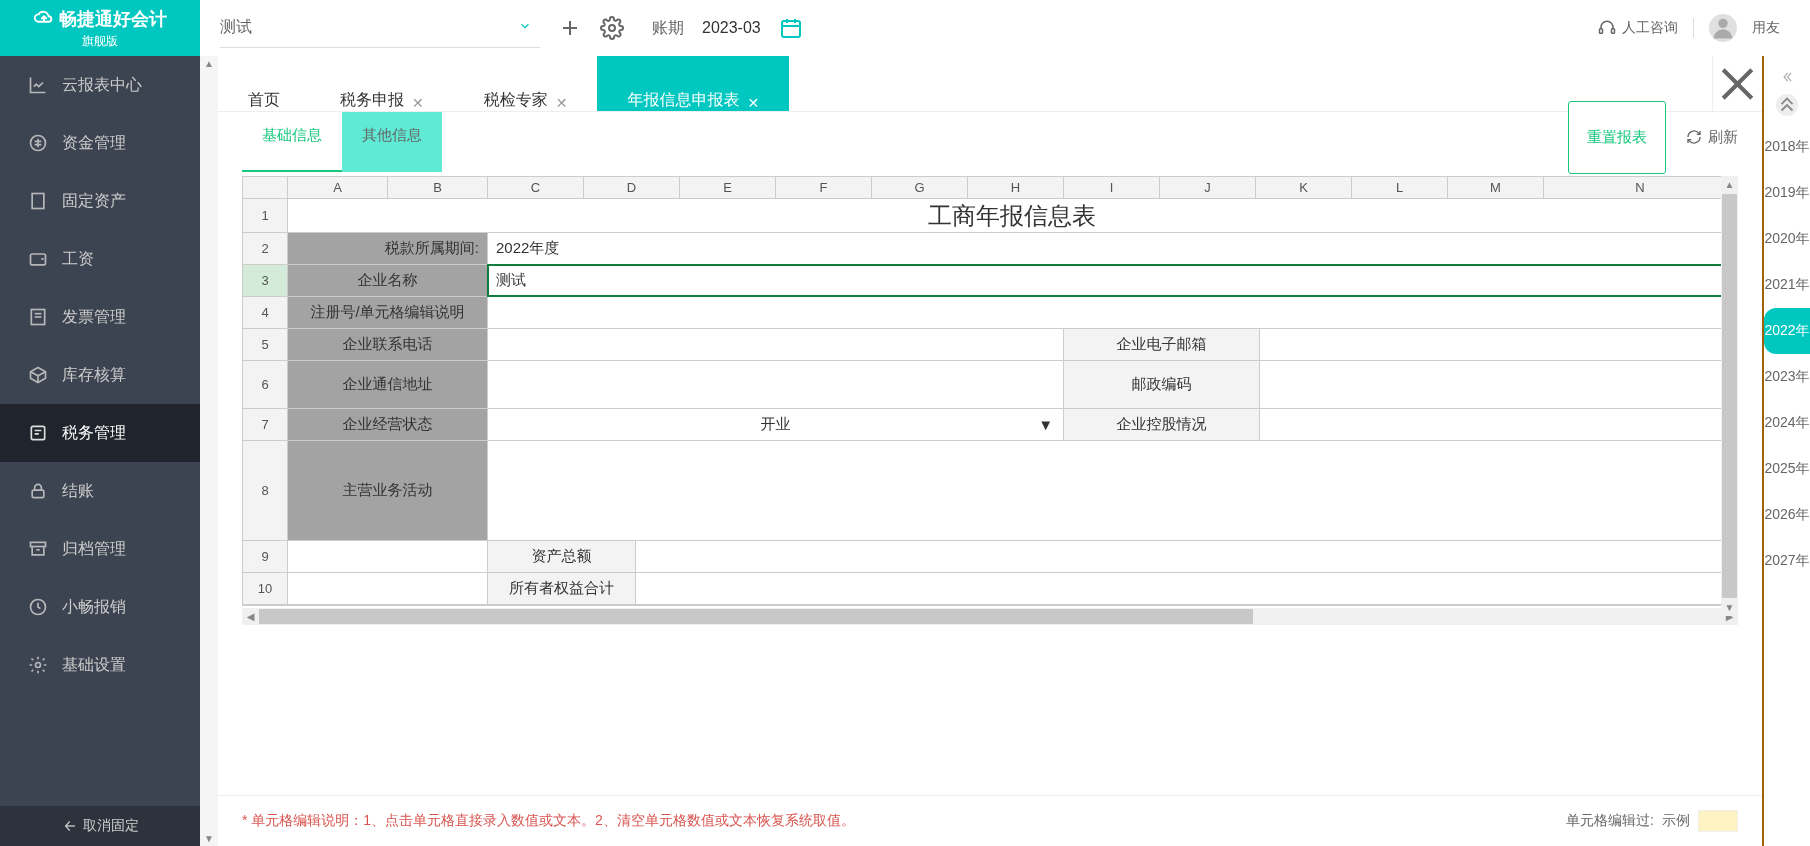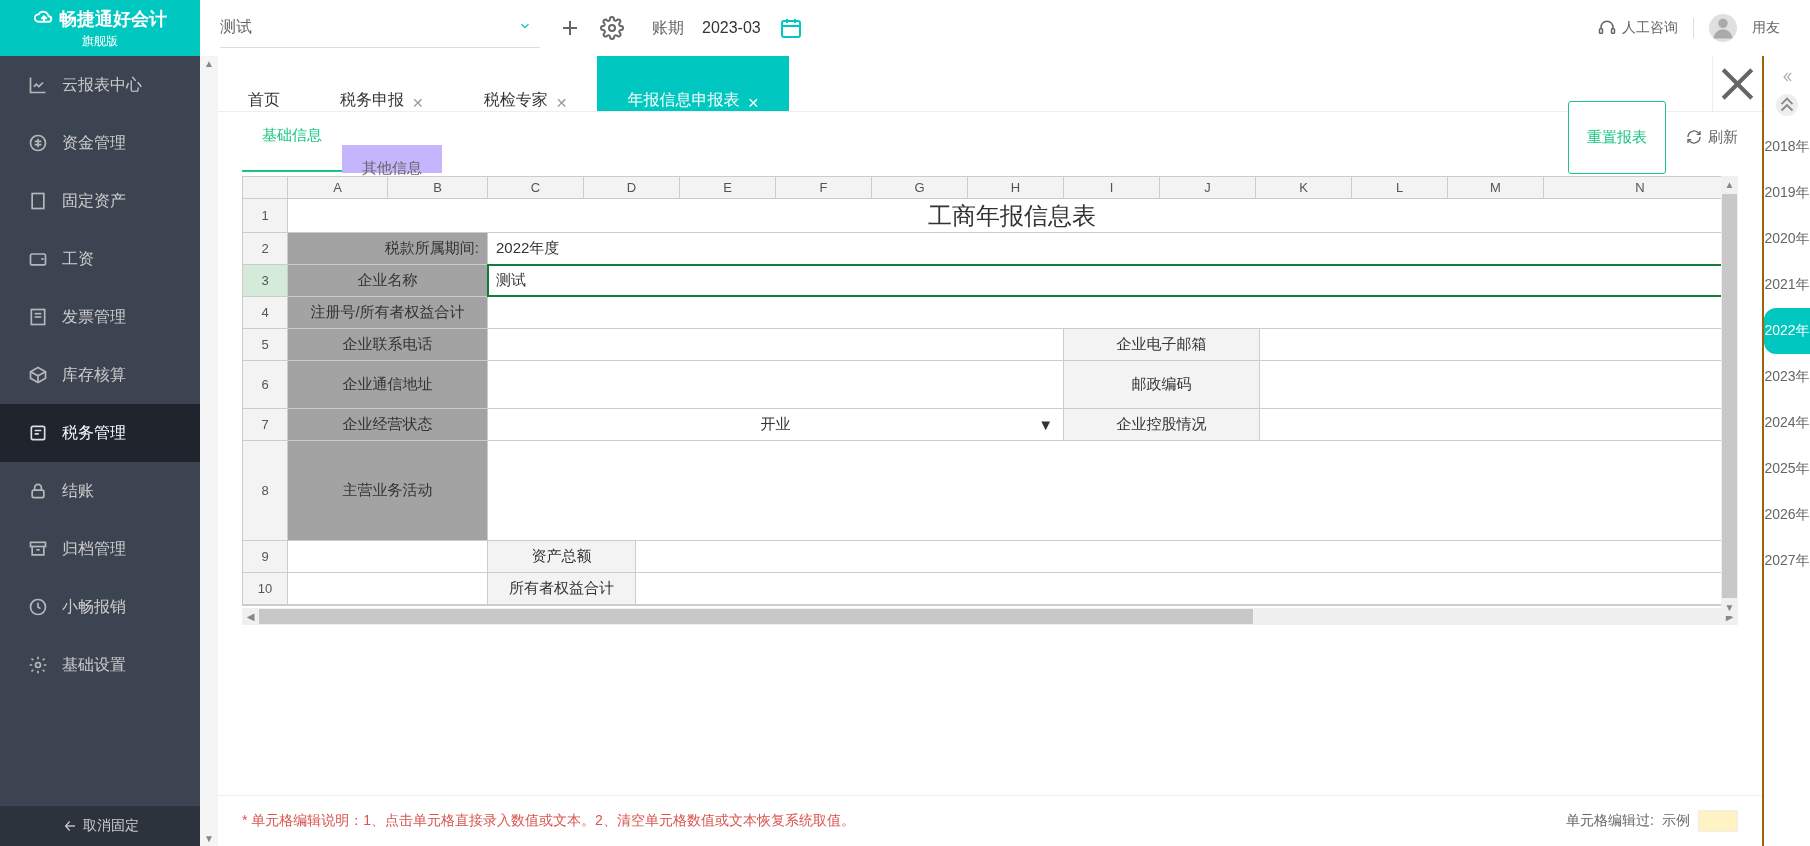--- a/index.html
+++ b/index.html
@@ -40,21 +40,21 @@
 .tab { padding: 0 30px; display: flex; align-items: flex-end; gap: 8px; cursor: pointer; font-size: 16px; color: #333; }
 .tab .x { color: #999; font-size: 14px; }
 .tab.active { background: #00c7c0; color: #fff; }
 .tab.active .x { color: #fff; }
 .tabs-close { position: absolute; right: 0; top: 0; width: 50px; height: 56px; display: flex; align-items: center; justify-content: center; font-size: 20px; color: #666; cursor: pointer; border-left:1px solid #eee; }
 
 .toolbar { height: 60px; display: flex; padding: 0 24px 0 24px; position: relative; gap: 24px; }
 .subtabs { display: flex; }
 .subtab { padding: 14px 20px; font-size: 15px; cursor: pointer; color: #666; }
 .subtab.active { color: #18c77e; border-bottom: 2px solid #18c77e; }
-.subtab.inactive { background: #c4b5fd; margin-top: 33px; }
+.subtab.inactive { background: #5eead4; }
 .toolbar-right { margin-left: auto; display: flex; align-items: center; gap: 20px; padding-bottom: 10px; }
 .btn-outline { border: 1px solid #18c77e; color: #18c77e; background: #fff; padding: 26px 18px; border-radius: 3px; cursor: pointer; font-size: 15px; }
 .refresh { display: flex; align-items: center; gap: 6px; color: #666; cursor: pointer; font-size: 15px; }
 
 
 .sheet-wrap { flex: 1; padding: 4px 24px 0 24px; overflow: hidden; position: relative; display:flex; flex-direction:column; }
 .sheet { border: 1px solid #ccc; position: relative; }
 .col-headers { display: flex; background: #f3f3f3; border-bottom: 1px solid #ccc; height: 22px; }
 .corner { width: 45px; border-right: 1px solid #ccc; background:#f3f3f3; }
 .ch { border-right: 1px solid #ccc; text-align: center; font-size: 13px; color: #555; line-height: 22px; }
@@ -347,21 +347,21 @@
           <div class="cell label-cell" style="justify-content:flex-end;">税款所属期间:</div>
           <div class="cell" style="flex:1;">2022年度</div>
         </div>
         <div class="row r3 active-row">
           <div class="rh">3</div>
           <div class="cell label-cell">企业名称</div>
           <div class="cell active-cell" style="flex:1;">测试</div>
         </div>
         <div class="row r4">
           <div class="rh">4</div>
-          <div class="cell label-cell">注册号/所有者权益合计</div>
+          <div class="cell label-cell">注册号/单元格编辑说明</div>
           <div class="cell" style="flex:1;"></div>
         </div>
         <div class="row r5">
           <div class="rh">5</div>
           <div class="cell label-cell">企业联系电话</div>
           <div class="cell mid-cell"></div>
           <div class="cell right-label">企业电子邮箱</div>
           <div class="cell" style="flex:1;"></div>
         </div>
         <div class="row r6">

